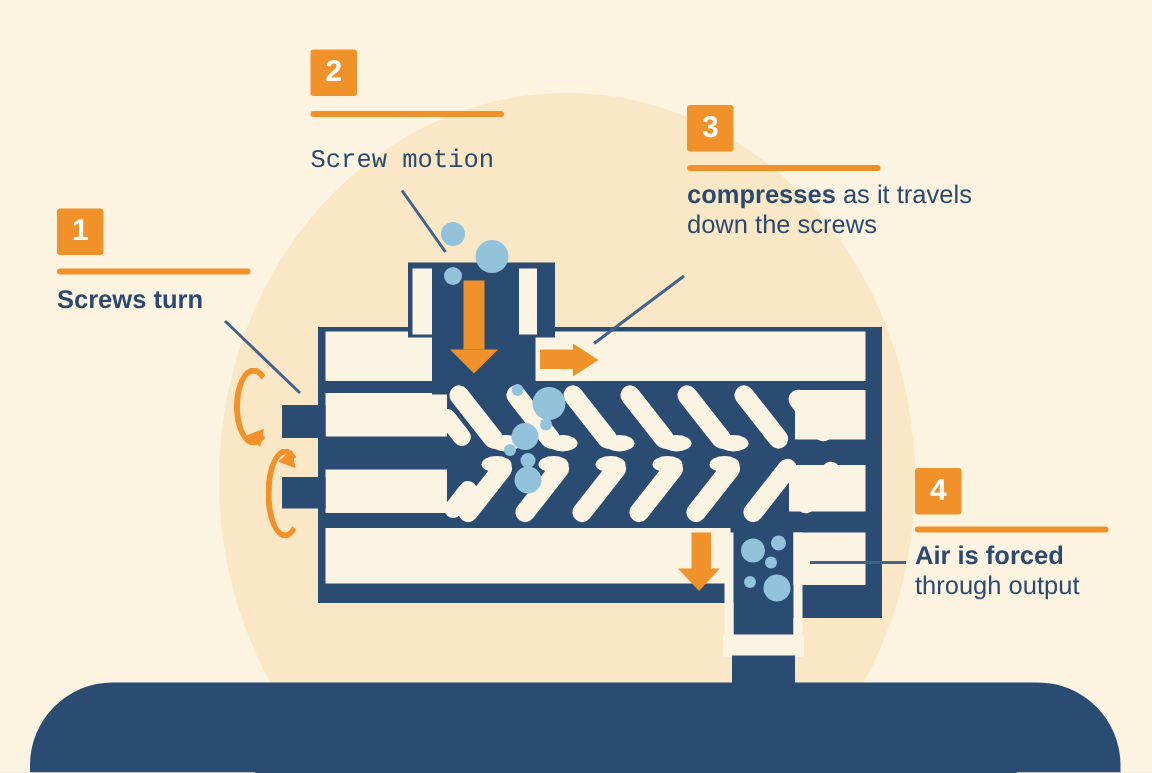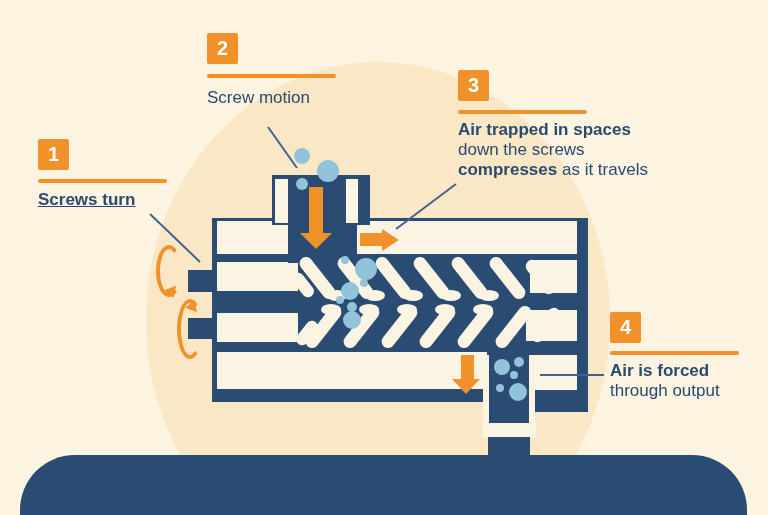--- a/index.html
+++ b/index.html
@@ -28,22 +28,22 @@
   
   .rot-c{position:absolute;box-sizing:border-box;border:4px solid #F0912A;border-right-color:transparent;border-radius:50%;}
   .rot-tip{position:absolute;width:0;height:0;border-top:6px solid transparent;border-bottom:6px solid transparent;border-left:11px solid #F0912A;}
   
   .step{position:absolute;color:#2B4A70;}
   .badge{width:31px;height:31px;background:#F0912A;border-radius:2px;color:#fff;
          font-size:20px;font-weight:bold;display:flex;align-items:center;justify-content:center;}
   .rule{height:4px;background:#F0912A;border-radius:2px;width:129px;margin-top:0;}
   .caption{font-size:17px;line-height:20px;}
   .b{font-weight:bold;}
-  .s1{left:38px;top:139px;}  .s1 .rule{margin-top:9px;} .s1 .caption{margin-top:7px;width:170px;text-decoration:underline;}
-  .s2{left:207px;top:33px;}  .s2 .rule{margin-top:10px;} .s2 .caption{margin-top:10px;width:180px;}
+  .s1{left:38px;top:139px;}  .s1 .rule{margin-top:9px;} .s1 .caption{margin-top:7px;width:170px;}
+  .s2{left:207px;top:33px;}  .s2 .rule{margin-top:10px;} .s2 .caption{margin-top:20px;width:180px;font-family:Liberation Mono, monospace;}
   .s3{left:458px;top:70px;}  .s3 .rule{margin-top:9px;} .s3 .caption{margin-top:6px;width:215px;}
   .s4{left:610px;top:312px;} .s4 .rule{margin-top:8px;} .s4 .caption{margin-top:6px;width:160px;}
   svg.lines{position:absolute;left:0;top:0;pointer-events:none;}
 </style>
 </head>
 <body>
 
 <div class="abs bg-ellipse"></div>
 <div class="abs base"></div>
 
@@ -160,23 +160,22 @@
   <div class="rule"></div>
   <div class="caption">
     <div>Screw motion</div>
   </div>
 </div>
 
 <div class="step s3">
   <div class="badge">3</div>
   <div class="rule"></div>
   <div class="caption">
-    <div class="b">Air trapped in spaces</div>
+    <div><span class="b">compresses</span><span> as it travels</span></div>
     <div>down the screws</div>
-    <div><span class="b">compresses</span><span> as it travels</span></div>
   </div>
 </div>
 
 <div class="step s4">
   <div class="badge">4</div>
   <div class="rule"></div>
   <div class="caption">
     <div class="b">Air is forced</div>
     <div>through output</div>
   </div>

